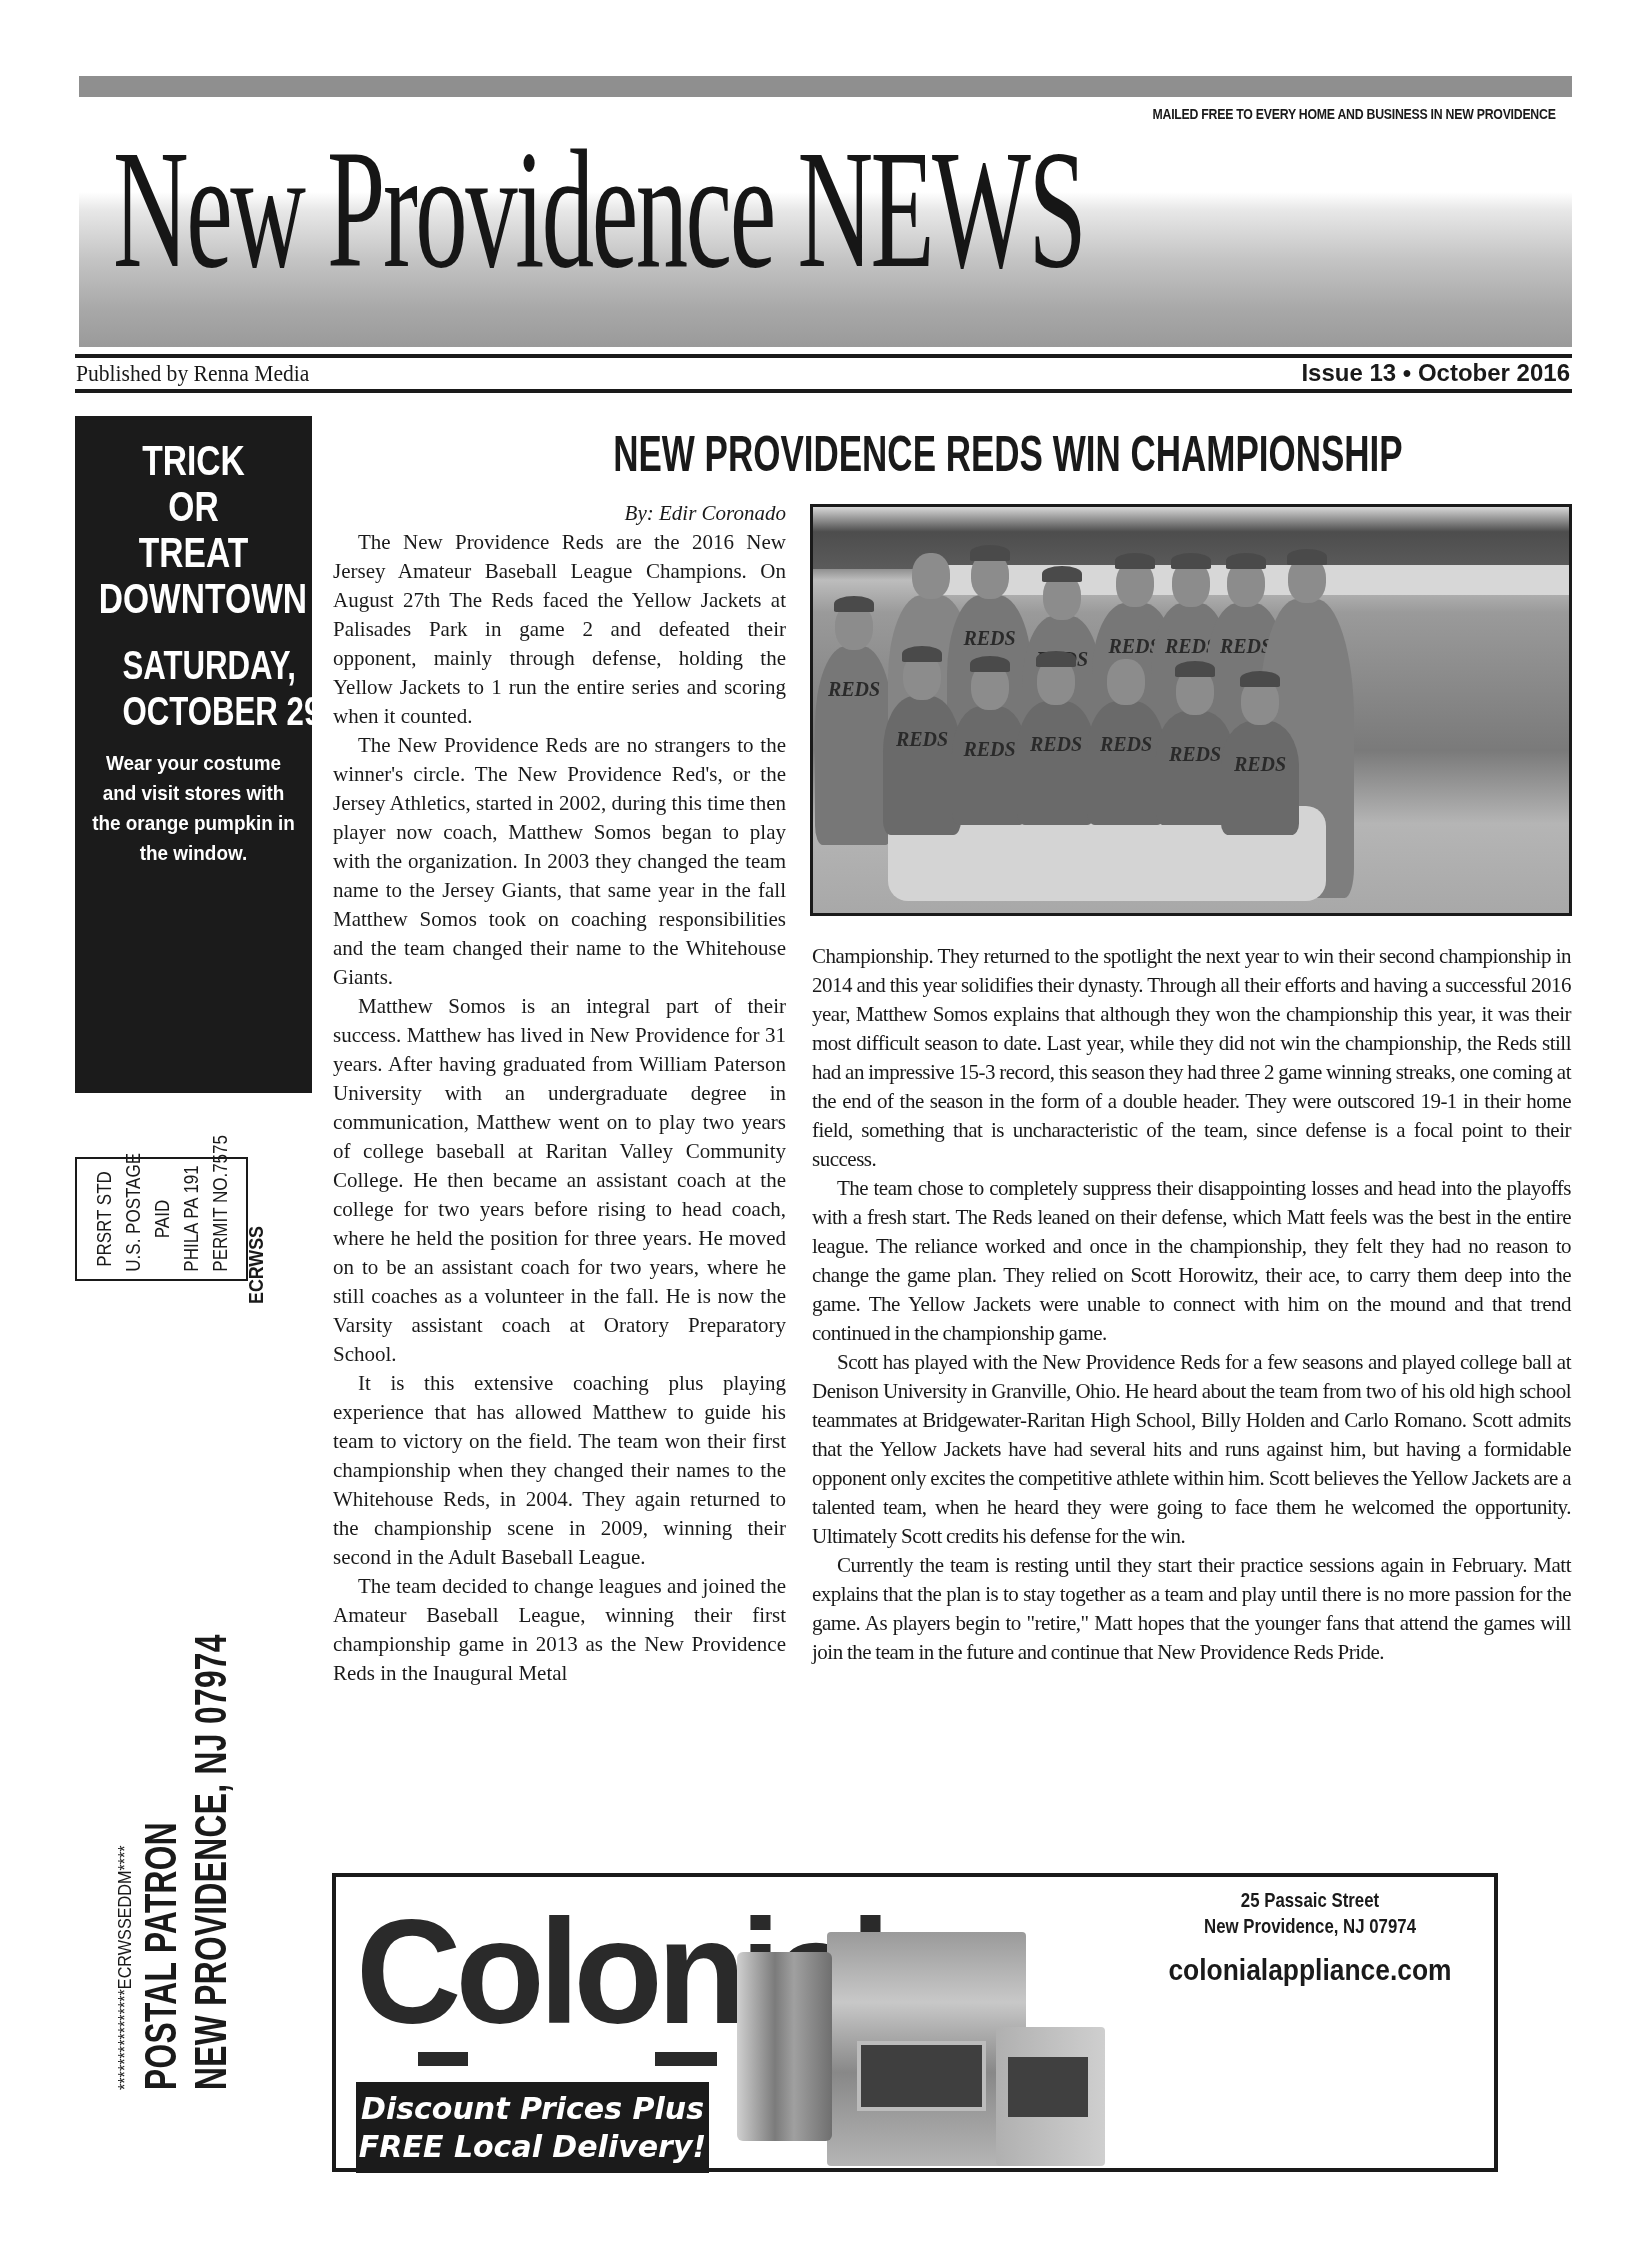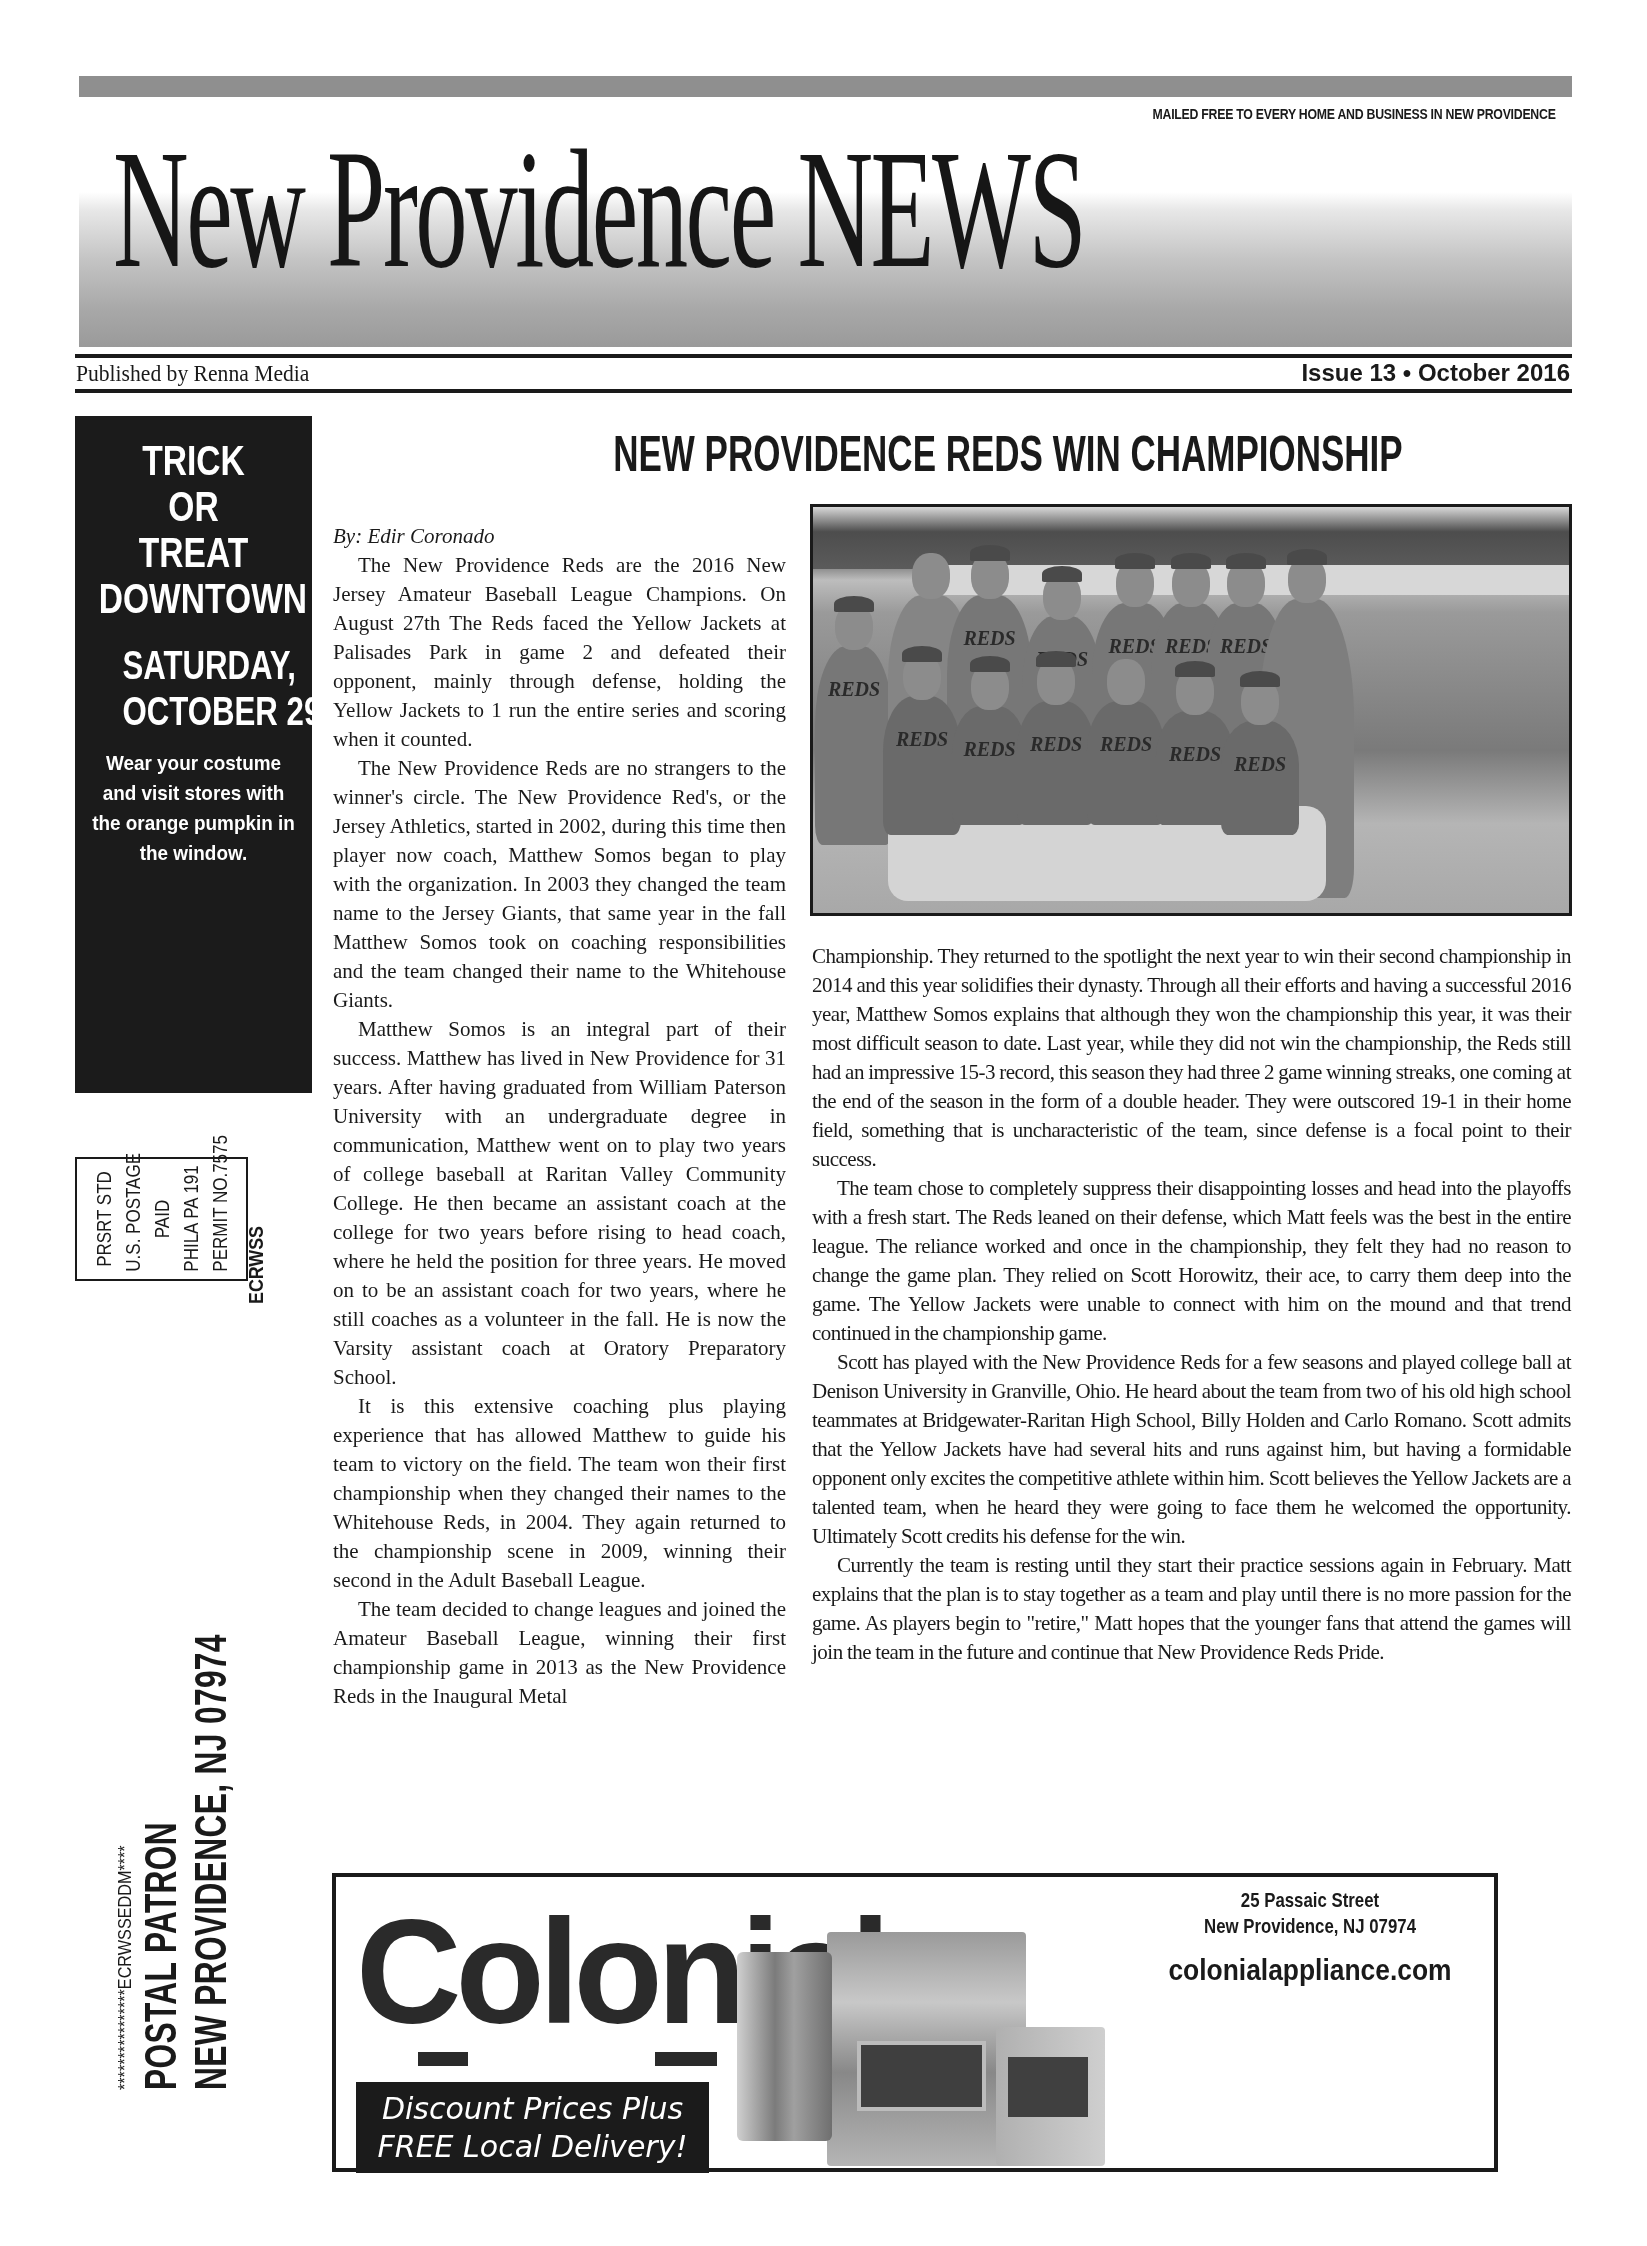--- a/index.html
+++ b/index.html
@@ -45,21 +45,21 @@
   .address .line1, .address .line2 { font-family: "Liberation Sans", sans-serif; font-weight: bold; font-size: 44px; line-height: 50px;
     transform: scaleX(0.72); transform-origin: left; letter-spacing: 0.5px; }
 
   
   .headline { position: absolute; left: 328px; top: 426px; width: 1244px; text-align: right; font-family: "Liberation Sans", sans-serif;
     font-weight: bold; font-size: 50px; line-height: 56px; white-space: nowrap; }
   .headline span { display: inline-block; transform: scaleX(0.7); }
 
   
   .col1 { position: absolute; left: 333px; top: 499px; width: 453px; font-size: 21px; line-height: 29px; text-align: justify; }
-  .byline { text-align: left; font-style: italic; margin-left: 0; margin-top: 23px; }
+  .byline { text-align: right; font-style: italic; margin-left: 0; }
   .col1 p, .col2 p { text-indent: 25px; }
   .col2 { position: absolute; left: 812px; top: 942px; width: 759px; font-size: 21px; line-height: 29px; text-align: justify; }
   .col2 p { letter-spacing: -0.5px; word-spacing: -0.5px; }
   .col2 p.first { text-indent: 0; }
 
   
   .photo { position: absolute; left: 810px; top: 504px; width: 762px; height: 412px; border: 3px solid #1a1a1a; overflow: hidden;
     background: linear-gradient(to bottom, #6e6e6e 0%, #5a5a5a 12%, #bdbdbd 18%, #9a9a9a 26%, #7a7a7a 60%, #b5b5b5 78%, #a8a8a8 100%); }
   .photo .trees { position: absolute; left: 0; top: 0; width: 100%; height: 62px; background: linear-gradient(to bottom, #d8d8d8 0%, #4d4d4d 40%, #5b5b5b 100%); }
   .photo .fence { position: absolute; left: 109px; top: 58px; width: 647px; height: 30px; background: #d7d7d7; }
@@ -72,21 +72,21 @@
 
   
   .ad { position: absolute; left: 332px; top: 1873px; width: 1166px; height: 299px; border: 4px solid #1a1a1a; background: #fff; }
   .ad-logo { position: absolute; left: 20px; top: 20px; width: 338px; font-family: "Liberation Sans", sans-serif; font-weight: bold;
     font-size: 149px; line-height: 149px; letter-spacing: -6px; color: #2a2a2a; transform: scaleX(0.98); transform-origin: left top; white-space: nowrap; }
   .ad-appl { position: absolute; left: 82px; top: 169px; width: 299px; height: 26px; }
   .ad-appl .bar-l { position: absolute; left: 0; top: 6px; width: 50px; height: 14px; background: #2a2a2a; }
   .ad-appl .bar-r { position: absolute; right: 0; top: 6px; width: 62px; height: 14px; background: #2a2a2a; }
   .ad-appl span { position: absolute; left: 57px; top: -3px; font-family: Liberation Serif, serif; font-weight: bold; font-size: 36px; letter-spacing: 1px; color: #2a2a2a; margin-top: 32px; }
   .ad-banner { position: absolute; left: 20px; top: 205px; width: 353px; height: 91px; background: #1b1b1b; color: #fff; text-align: center;
-    font-family: "DejaVu Sans", sans-serif; font-style: italic; font-weight: normal; font-size: 30px; line-height: 38px; padding-top: 8px; }
+    font-family: "DejaVu Sans", sans-serif; font-style: italic; font-weight: bold; font-size: 30px; line-height: 38px; padding-top: 8px; }
   .ad-appliance { position: absolute; left: 401px; top: 55px; width: 368px; height: 234px; }
   .fridge { position: absolute; left: 0; top: 20px; width: 95px; height: 189px; border-radius: 6px; background: linear-gradient(to right, #d0d0d0, #7b7b7b 40%, #a0a0a0 60%, #6f6f6f); }
   .stove { position: absolute; left: 90px; top: 0; width: 199px; height: 234px; border-radius: 4px; background: linear-gradient(to bottom, #9a9a9a, #c8c8c8 30%, #888 60%, #b5b5b5); }
   .stove .window { position: absolute; left: 30px; top: 109px; width: 129px; height: 70px; background: #3f3f3f; border: 4px solid #bcbcbc; }
   .range { position: absolute; left: 259px; top: 95px; width: 109px; height: 139px; border-radius: 4px; background: linear-gradient(to right, #b0b0b0, #cfcfcf); }
   .range .window { position: absolute; left: 12px; top: 30px; width: 80px; height: 60px; background: #404040; }
   .ad-right { position: absolute; left: 786px; top: 0; width: 376px; height: 294px; text-align: center; color: #1a1a1a; }
   .ad-year { margin-top: 22px; font-family: "DejaVu Sans", sans-serif; font-style: italic; font-weight: bold; font-size: 20px; line-height: 30px; }
   .ad-phone { margin-top: 22px; font-family: "Liberation Sans", sans-serif; font-weight: bold; font-size: 44px; line-height: 48px; letter-spacing: 0.5px; }
   .ad-addr { margin-top: 10px; font-family: "Liberation Sans", sans-serif; font-weight: bold; font-size: 21px; line-height: 26px; transform: scaleX(0.8); }

